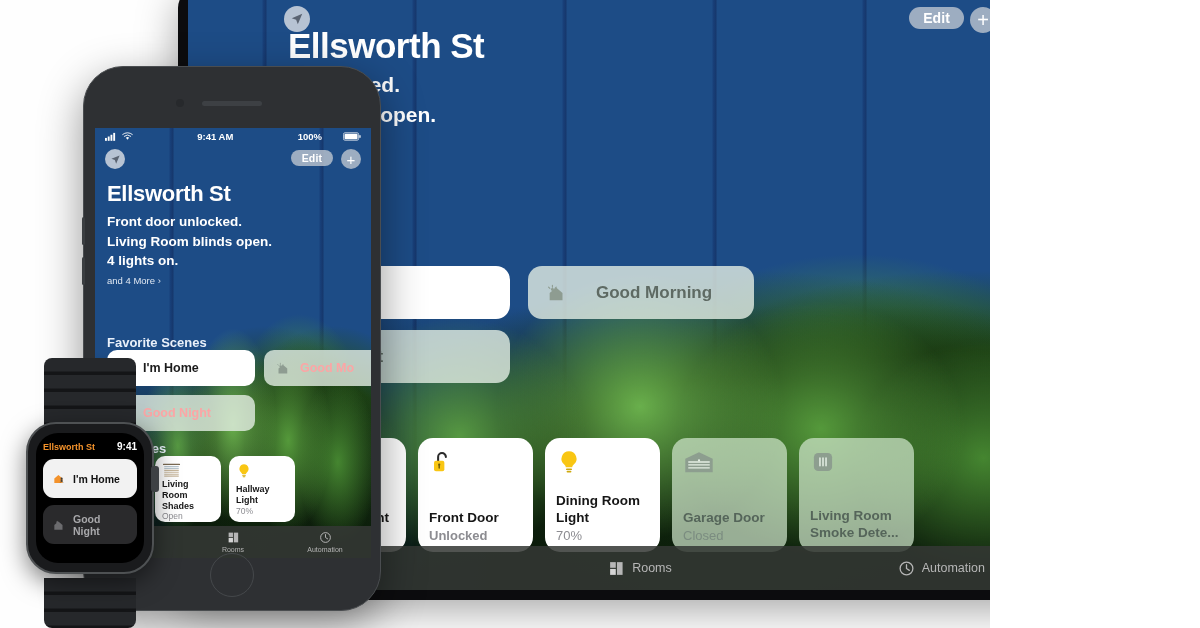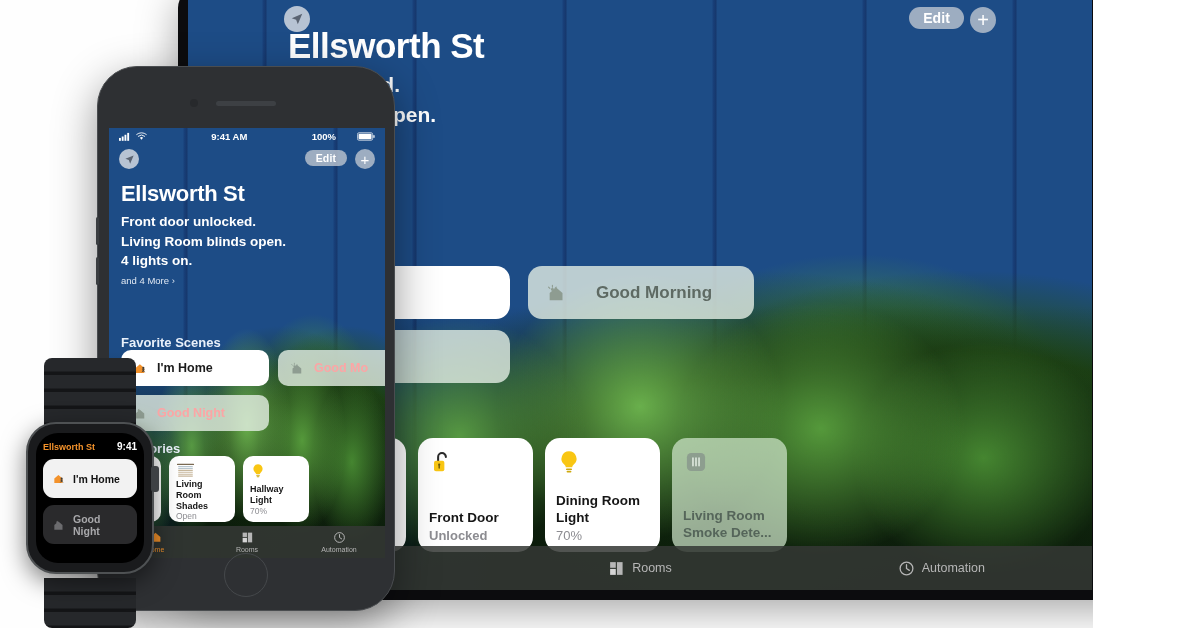--- a/index.html
+++ b/index.html
@@ -1,19 +1,19 @@
 <!DOCTYPE html>
 <html><head>
 <meta charset="utf-8">
 <style>
   * { margin:0; padding:0; box-sizing:border-box; }
   html, body { width:1200px; height:628px; overflow:hidden; background:#ffffff;
     font-family:"Liberation Sans", sans-serif; -webkit-font-smoothing:antialiased; }
 
-  #stage { position:relative; width:1093px; height:628px; background:#fefefe; overflow:hidden; }
+  #stage { position:relative; width:990px; height:628px; background:#fefefe; overflow:hidden; }
 
   
   .wall {
     position:absolute; inset:0;
     background:
       linear-gradient(180deg, rgba(0,0,0,0) 52%, rgba(8,22,10,0.55) 72%, rgba(5,16,7,0.85) 100%),
       radial-gradient(ellipse 46% 40% at 62% 86%, #2f5d21 0%, #1d3d14 55%, rgba(20,45,15,0) 100%),
       radial-gradient(ellipse 40% 34% at 86% 80%, #3c7a2a 0%, #245018 60%, rgba(20,45,15,0) 100%),
       radial-gradient(ellipse 34% 30% at 44% 92%, #2a5a1d 0%, rgba(20,45,15,0) 70%),
       radial-gradient(ellipse 30% 26% at 74% 62%, #49933a 0%, rgba(30,70,25,0) 72%),
@@ -74,21 +74,21 @@
   .acc-state.alert { color:#e8362c; font-weight:600; }
 
   .tabbar { position:absolute; left:0; right:0; bottom:0; height:44px;
       background:rgba(52,56,52,.86); display:flex; align-items:center; }
   .tab { flex:1; display:flex; align-items:center; justify-content:center; gap:7px;
       font-size:12.5px; font-weight:500; color:#b6b6b6; }
   .tab.active { color:#f3922b; }
   .tab svg { width:17px; height:17px; }
 
   
-  #iphone { position:absolute; left:97px; top:66px; width:298px; height:545px;
+  #iphone { position:absolute; left:83px; top:66px; width:298px; height:545px;
       background:#2e3033; border-radius:40px; box-shadow:0 14px 44px rgba(0,0,0,.42);
       border:1px solid #4a4d50; }
   #iphone .ear { position:absolute; top:34px; left:50%; transform:translateX(-50%);
       width:60px; height:5px; border-radius:3px; background:#3d4044; }
   #iphone .cam { position:absolute; top:32px; left:calc(50% - 56px); width:8px; height:8px;
       border-radius:50%; background:#27292c; }
   #iphone .screen { position:absolute; left:11px; top:61px; width:276px; height:430px;
       overflow:hidden; background:#1d4c86; }
   #iphone .btn-side { position:absolute; left:-2px; width:3px; background:#3a3d40; border-radius:2px; }
 
@@ -255,20 +255,33 @@
             <path d="M12 2a7 7 0 0 1 4.4 12.4c-.9.8-1.3 1.6-1.4 2.6H9c-.1-1-.5-1.8-1.4-2.6A7 7 0 0 1 12 2z" fill="#f9c613"></path>
             <rect x="9.2" y="18" width="5.6" height="1.6" rx=".8" fill="#cfa90d"></rect>
             <rect x="9.8" y="20.3" width="4.4" height="1.5" rx=".7" fill="#cfa90d"></rect>
           </svg>
           <div>
             <div class="acc-name">Dining Room Light</div>
             <div class="acc-state">70%</div>
           </div>
         </div>
 
+        <div class="acc off">
+          <svg viewBox="0 0 28 22" class="ico" style="width:32px;height:26px;">
+            <path d="M2 8.2L14 2.4 26 8.2V20H2z" fill="#8d9e8f"></path>
+            <g stroke="#e4eee4" stroke-width="1.1">
+                <path d="M4.6 11h18.8M4.6 13.6h18.8M4.6 16.2h18.8"></path>
+              </g>
+            <circle cx="14" cy="9.6" r="1" fill="#e4eee4"></circle>
+          </svg>
+          <div>
+            <div class="acc-name">Garage Door</div>
+            <div class="acc-state">Closed</div>
+          </div>
+        </div>
 
         <div class="acc off">
           <svg viewBox="0 0 24 24" class="ico" style="width:26px;height:26px;">
             <rect x="3.6" y="3.6" width="16.8" height="16.8" rx="4" fill="#8d9e8f"></rect>
             <g stroke="#e4eee4" stroke-width="1.4" stroke-linecap="round">
               <path d="M9.2 8.4v7M12 8.4v7M14.8 8.4v7"></path>
             </g>
           </svg>
           <div>
             <div class="acc-name">Living Room Smoke Dete...</div>

